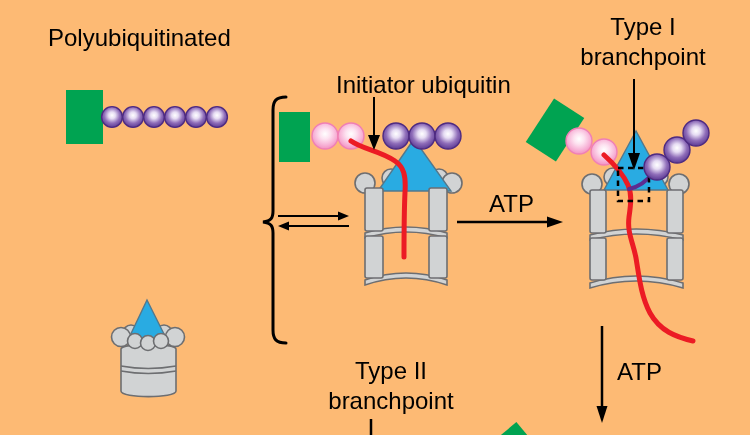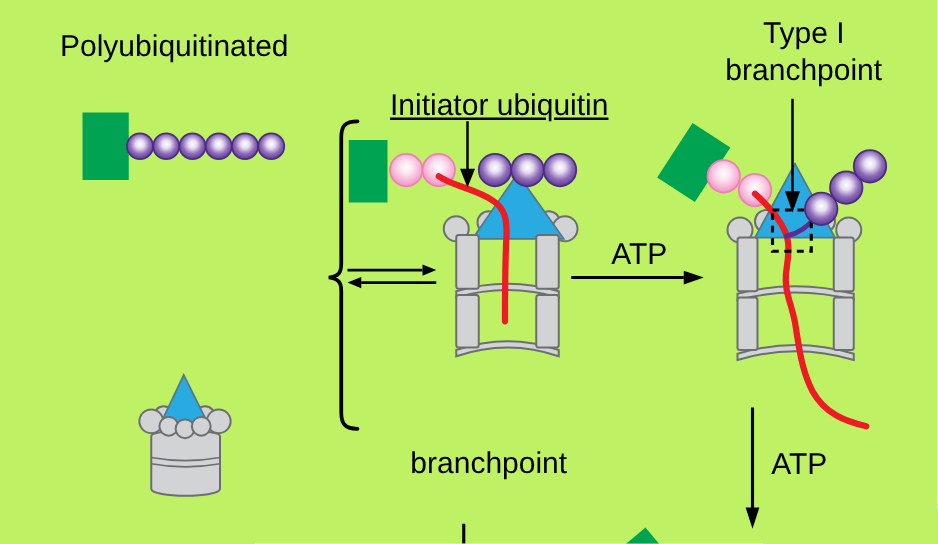--- a/index.html
+++ b/index.html
@@ -1,25 +1,25 @@
 <!DOCTYPE html>
 <html style="--c-substrate_green: #00A351; --c-ubiquitin_purple: #5C3B94; --c-initiator_pink: #F5A9CF; --c-cofactor_blue: #29ABE2; --c-unfolded_strand_red: #EC1B24; --c-branch_purple: #5C2D91; --c-atpase_gray: #D1D3D4; --c-outline_gray: #6D6E71; --c-text_black: #000000;"><head>
 <meta charset="utf-8">
 <style>
   html,body{margin:0;padding:0;background:#fff;}
   .stage{
-    position:relative;width:750px;height:435px;background:#bef264;
+    position:relative;width:750px;height:435px;background:#fdba74;
     overflow:hidden;font-family:"Liberation Sans", sans-serif;color:#000;
   }
   .stage svg{position:absolute;left:0;top:0;}
   .lbl{position:absolute;font-size:24px;line-height:30px;white-space:nowrap;color:#000;}
   .lbl .ln{display:block;}
   .centered{transform:translateX(-50%);text-align:center;}
   #lbl-substrate{left:48px;top:21px;line-height:34px;}
-  #lbl-initiator{left:312px;top:70px;text-decoration:underline;}
+  #lbl-initiator{left:336px;top:70px;}
   #lbl-type1{left:643px;top:12px;}
   #lbl-cdc48{left:147px;top:256px;}
   #lbl-atp1{left:489px;top:189px;}
   #lbl-type2{left:391px;top:356px;}
   #lbl-atp2{left:617px;top:357px;}
 
   .green{fill:var(--c-substrate_green,#00A351);stroke:none;}
   .purple-sph{fill:url(#gp);stroke:#4E2B82;stroke-width:1.4;}
   .pink-sph{fill:url(#gk);stroke:#F07FB5;stroke-width:1.4;}
   .g-fill{fill:var(--c-atpase_gray,#D1D3D4);stroke:var(--c-outline_gray,#6D6E71);stroke-width:1.6;}
@@ -167,18 +167,19 @@
 
   <div class="lbl centered" id="lbl-type1">
     <span class="ln">Type I</span>
     <span class="ln">branchpoint</span>
   </div>
 
 
   <div class="lbl" id="lbl-atp1">ATP</div>
 
   <div class="lbl centered" id="lbl-type2">
+    <span class="ln">Type II</span>
     <span class="ln">branchpoint</span>
   </div>
 
   <div class="lbl" id="lbl-atp2">ATP</div>
 
 </div>
 
 </body></html>

